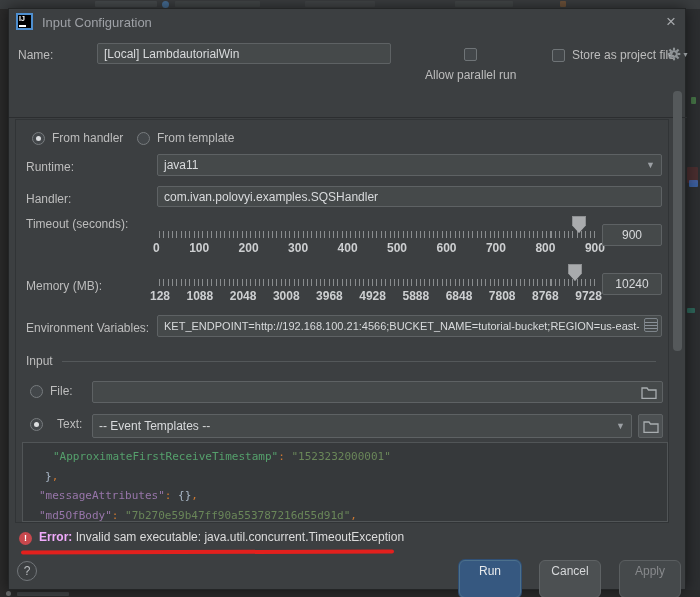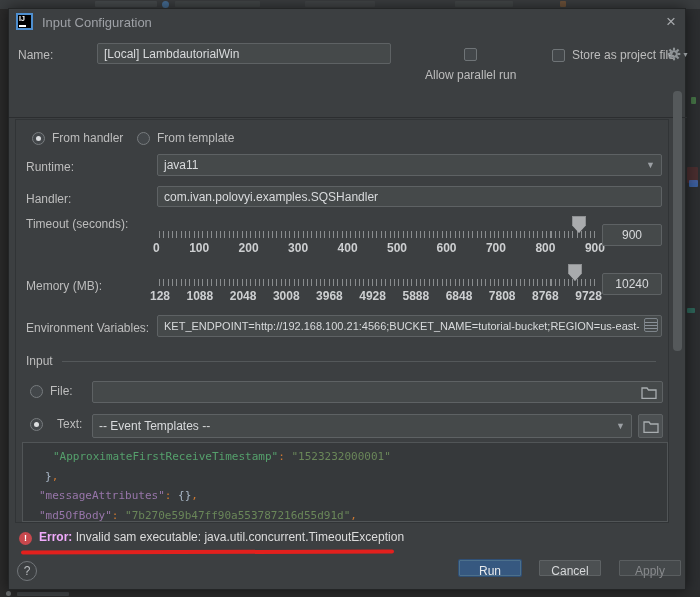--- a/index.html
+++ b/index.html
@@ -70,21 +70,21 @@
   .json-panel { left:6px; top:322px; width:646px; height:80px; background:#36393b; border:1px solid #515557; overflow:hidden; padding-top:4px; font-family:"DejaVu Sans Mono", monospace; }
   .code-line { font-size:11px; line-height:19.5px; white-space:pre; }
 
   
   .err-icon { left:10px; top:523px; width:13px; height:13px; border-radius:50%; background:#c7484d; color:#fff; font-size:9px; font-weight:bold; text-align:center; line-height:13px; }
   .err-text { left:30px; top:521px; font-size:12px; color:#dcdcdc; }
   .err-text b { color:#f0abfc; }
   .red-line { left:12px; top:541px; width:373px; height:4px; background:#e3201d; border-radius:3px; transform:rotate(-.15deg); }
 
   .help-btn { left:8px; top:552px; width:20px; height:20px; border-radius:50%; border:1px solid #72767a; color:#b9bcbf; font-size:12px; text-align:center; line-height:19px; }
-  .btn { width:62px; height:16px; font-size:12px; text-align:center; line-height:21px; border-radius:1px; }
+  .btn { width:62px; height:38px; font-size:12px; text-align:center; line-height:21px; border-radius:6px; }
   .btn-run { left:450px; top:551px; background:#365880; border:1px solid #4c708c; color:#e8eaec; box-shadow:0 0 0 1px #2f4f75; }
   .btn-cancel { left:530px; top:551px; background:#4c5052; border:1px solid #5e6264; color:#d6d8da; }
   .btn-apply { left:610px; top:551px; background:#45494b; border:1px solid #5a5e60; color:#87898c; }
 </style>
 </head>
 <body>
 
 <div class="abs behind-top">
   <span class="bg-frag" style="left:95px;top:1px;width:62px;height:6px;background:#4b4f51;"></span>
   <span class="bg-frag" style="left:162px;top:1px;width:7px;height:7px;border-radius:50%;background:#4a7cb0;"></span>

